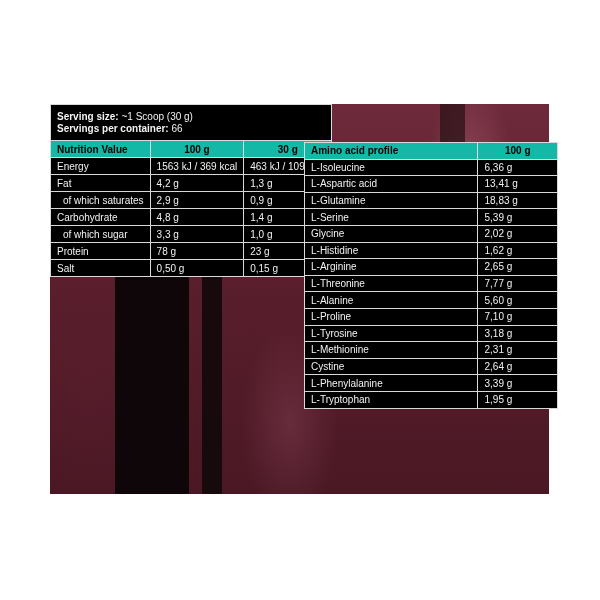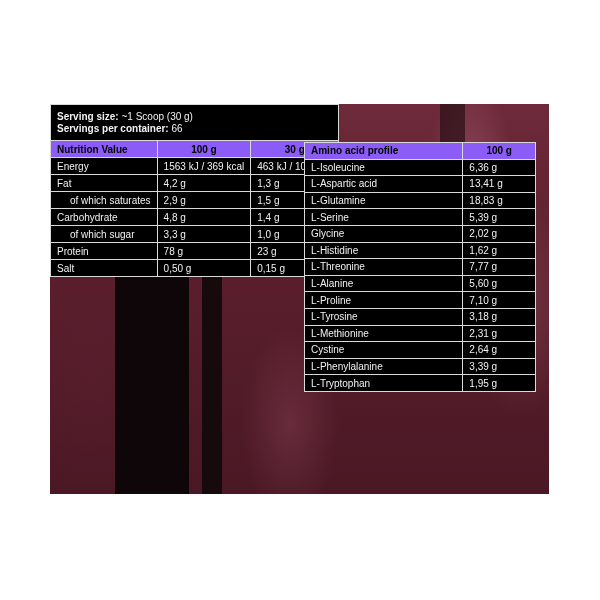--- a/index.html
+++ b/index.html
@@ -14,31 +14,31 @@
           linear-gradient(180deg, #6e2a3a 0%, #5a1e2c 45%, #4a1824 100%); }
   .trunk { position:absolute; top:0; bottom:0; background:#0e0608; }
   .trunk.a { left:65px; width:74px; }
   .trunk.b { left:152px; width:20px; background:#170a0d; }
   .trunk.c { left:252px; width:10px; top:0; height:40px; background:#2a0f16; opacity:.8; }
   .trunk.d { left:390px; width:25px; top:0; height:40px; background:#2a0f16; opacity:.7; }
 
   table { position:absolute; border-collapse:collapse; font-family:"Liberation Sans", sans-serif;
           font-size:10px; color:#f2f2f2; transform-origin:0 0; }
   td, th { border:1.5px solid #d9d9d9; padding:0 6px; height:16px; white-space:nowrap; background:#000; }
-  th { background:#8b5cf6; color:#000; font-weight:bold; text-align:center; }
+  th { background:#14b8a6; color:#000; font-weight:bold; text-align:center; }
   th.l { text-align:left; }
   td.v { text-align:left; }
-  td.ind { padding-left:19px; }
+  td.ind { padding-left:12px; }
   tr.bold td { font-weight:bold; }
   .info td { height:35px; font-weight:bold; vertical-align:middle; line-height:12px; }
   .info .light { font-weight:normal; }
 
   #left { left:50px; top:104px; width:247px; }
   #left col.c1 { width:96px; } #left col.c2 { width:76px; } #left col.c3 { width:75px; }
-  #right { left:304px; top:142px; width:232px; }
+  #right { left:304px; top:142px; width:254px; }
   #right col.c1 { width:168px; } #right col.c2 { width:77px; }
   #right td, #right th { height:15.6px; }
 </style>
 </head>
 <body>
 
 <div class="bg">
   <div class="trunk a"></div>
   <div class="trunk b"></div>
   <div class="trunk c"></div>
@@ -73,21 +73,21 @@
         <td class="v">463 kJ / 109 kcal</td>
       </tr>
       <tr>
         <td class="">Fat</td>
         <td class="v">4,2 g</td>
         <td class="v">1,3 g</td>
       </tr>
       <tr>
         <td class="ind">of which saturates</td>
         <td class="v">2,9 g</td>
-        <td class="v">1,5 g</td>
+        <td class="v">0,9 g</td>
       </tr>
       <tr>
         <td class="">Carbohydrate</td>
         <td class="v">4,8 g</td>
         <td class="v">1,4 g</td>
       </tr>
       <tr>
         <td class="ind">of which sugar</td>
         <td class="v">3,3 g</td>
         <td class="v">1,0 g</td>
@@ -135,20 +135,24 @@
       </tr>
       <tr>
         <td>Glycine</td>
         <td class="v">2,02 g</td>
       </tr>
       <tr>
         <td>L-Histidine</td>
         <td class="v">1,62 g</td>
       </tr>
       <tr>
+        <td>L-Arginine</td>
+        <td class="v">2,65 g</td>
+      </tr>
+      <tr>
         <td>L-Threonine</td>
         <td class="v">7,77 g</td>
       </tr>
       <tr>
         <td>L-Alanine</td>
         <td class="v">5,60 g</td>
       </tr>
       <tr>
         <td>L-Proline</td>
         <td class="v">7,10 g</td>

